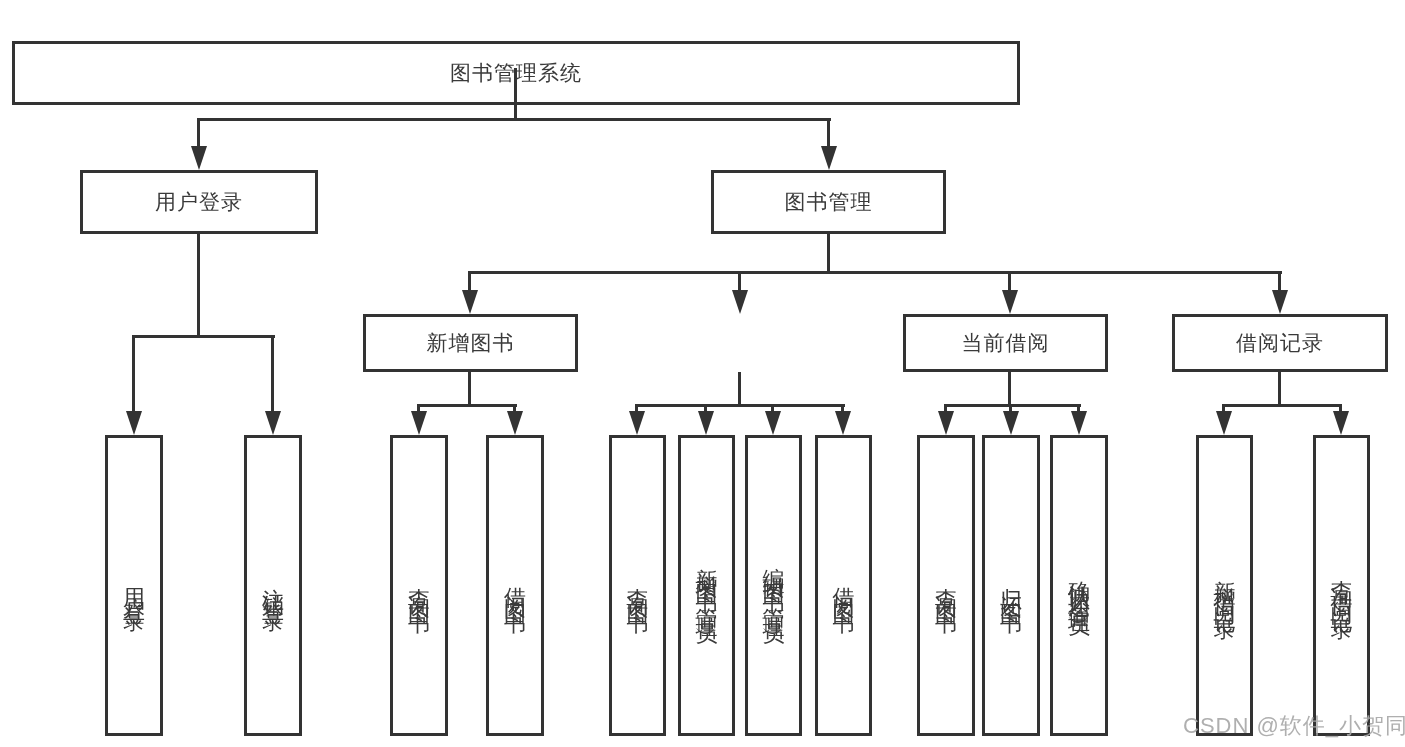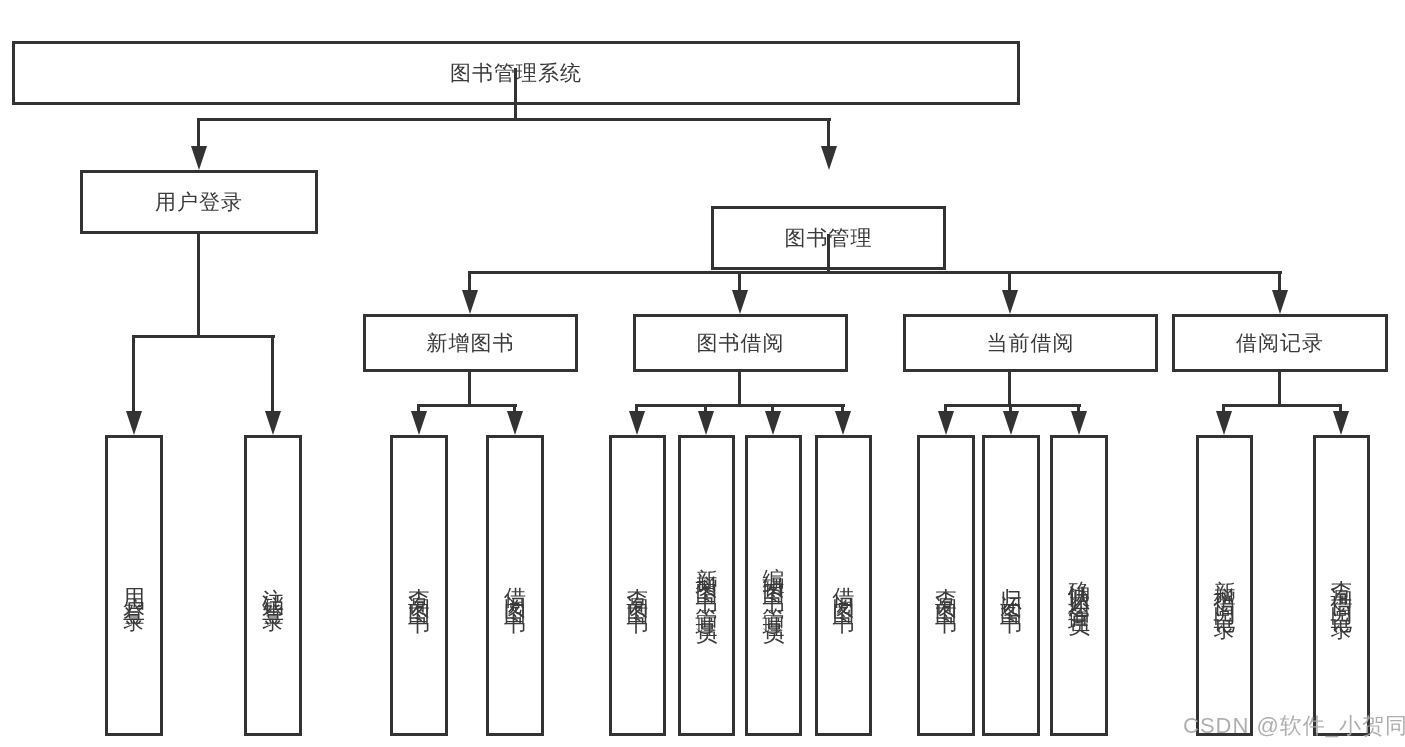--- a/index.html
+++ b/index.html
@@ -41,21 +41,21 @@
   <div class="vline" style="left:514px;top:68px;height:50px;"></div>
   <div class="hline" style="left:198px;top:118px;width:633px;"></div>
   <div class="vline" style="left:197px;top:118px;height:30px;"></div>
   <div class="ah" style="left:191px;top:146px;"></div>
   <div class="vline" style="left:827px;top:118px;height:30px;"></div>
   <div class="ah" style="left:821px;top:146px;"></div>
 
   <div class="box" style="left:80px;top:170px;width:238px;height:64px;">
     <span>用户登录</span>
   </div>
-  <div class="box" style="left:711px;top:170px;width:235px;height:64px;margin-top:36px;">
+  <div class="box" style="left:711px;top:170px;width:235px;height:64px;">
     <span>图书管理</span>
   </div>
 
   <div class="vline" style="left:197px;top:234px;height:101px;"></div>
   <div class="hline" style="left:133px;top:335px;width:142px;"></div>
   <div class="vline" style="left:132px;top:335px;height:80px;"></div>
   <div class="ah" style="left:126px;top:411px;"></div>
   <div class="vline" style="left:271px;top:335px;height:80px;"></div>
   <div class="ah" style="left:265px;top:411px;"></div>
 
@@ -66,24 +66,21 @@
   <div class="vline" style="left:738px;top:271px;height:22px;"></div>
   <div class="ah" style="left:732px;top:290px;"></div>
   <div class="vline" style="left:1008px;top:271px;height:22px;"></div>
   <div class="ah" style="left:1002px;top:290px;"></div>
   <div class="vline" style="left:1278px;top:271px;height:22px;"></div>
   <div class="ah" style="left:1272px;top:290px;"></div>
 
   <div class="box" style="left:363px;top:314px;width:215px;height:58px;">
     <span>新增图书</span>
   </div>
-  <div class="box" style="left:633px;top:314px;width:215px;height:58px;">
-    <span>图书借阅</span>
-  </div>
-  <div class="box" style="left:903px;top:314px;width:255px;height:58px;">
+  <div class="box" style="left:903px;top:314px;width:205px;height:58px;">
     <span>当前借阅</span>
   </div>
   <div class="box" style="left:1172px;top:314px;width:216px;height:58px;">
     <span>借阅记录</span>
   </div>
 
   <div class="vline" style="left:468px;top:372px;height:34px;"></div>
   <div class="hline" style="left:417px;top:404px;width:100px;"></div>
   <div class="vline" style="left:417px;top:404px;height:10px;"></div>
   <div class="ah" style="left:411px;top:411px;"></div>

